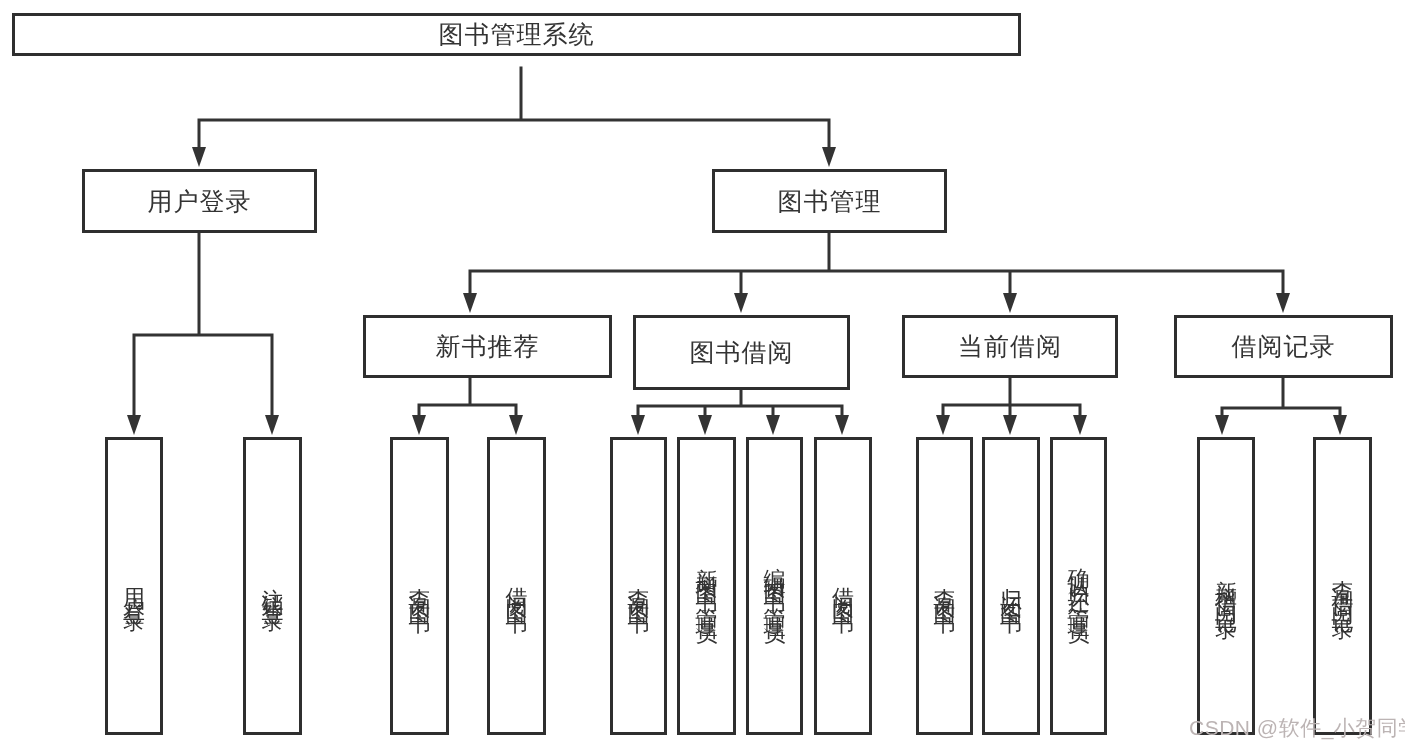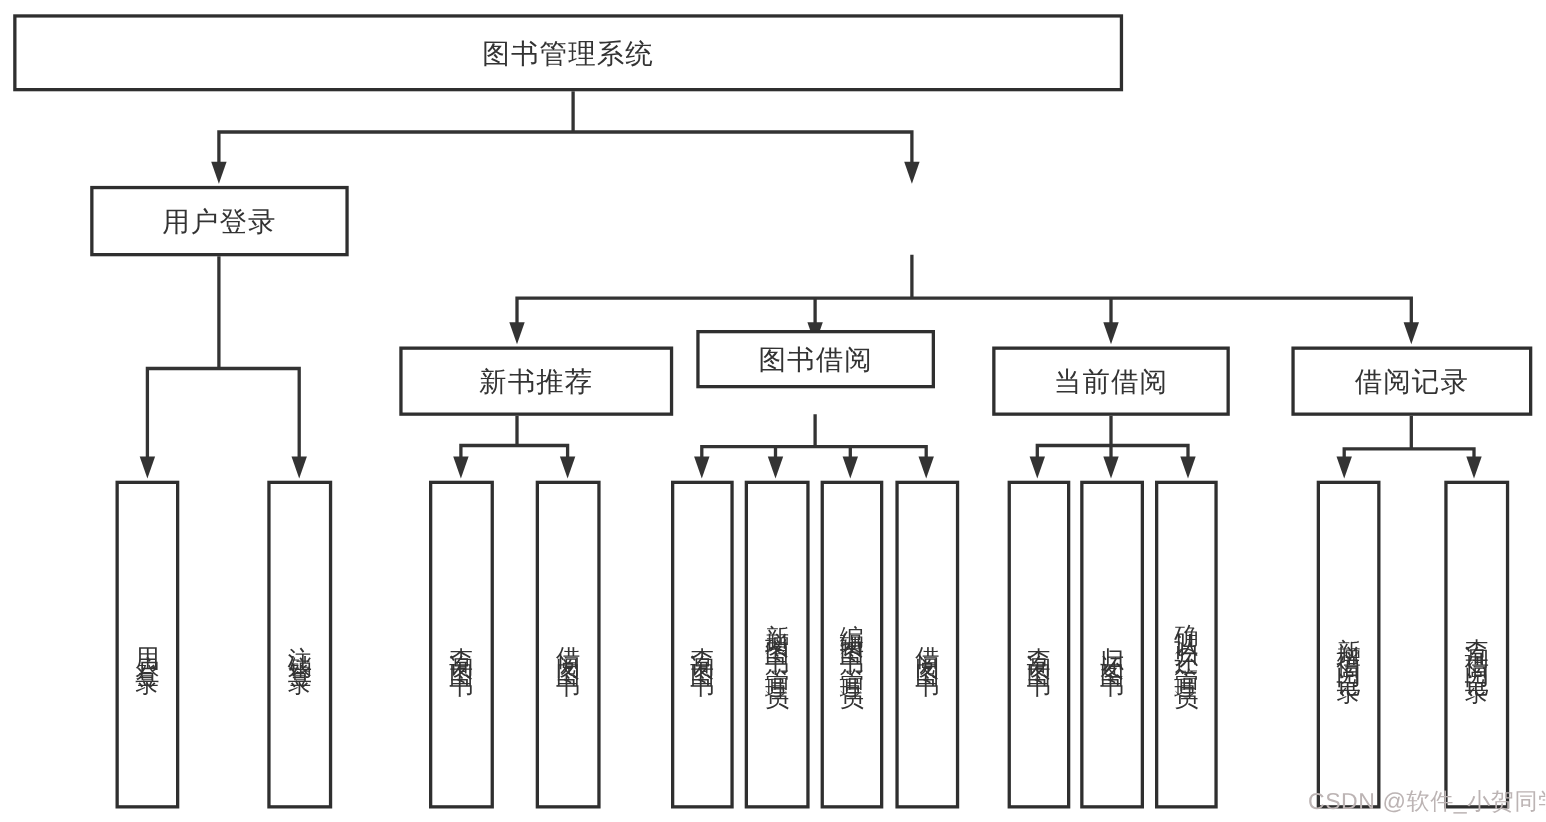--- a/index.html
+++ b/index.html
@@ -90,26 +90,27 @@
       <use href="#ah" transform="translate(773,435)"></use>
       <use href="#ah" transform="translate(842,435)"></use>
       <use href="#ah" transform="translate(943,435)"></use>
       <use href="#ah" transform="translate(1010,435)"></use>
       <use href="#ah" transform="translate(1080,435)"></use>
       <use href="#ah" transform="translate(1222,435)"></use>
       <use href="#ah" transform="translate(1340,435)"></use>
     </g>
   </svg>
 
-  <div class="node branch" style="left:12px; top:13px; width:1009px; height:70px;">图书管理系统</div>
+  <div class="node branch" style="left:12px; top:13px; width:1009px; height:43px;">图书管理系统</div>
 
   <div class="node branch" style="left:82px; top:169px; width:235px; height:64px;">用户登录</div>
+  <div class="node branch" style="left:712px; top:169px; width:235px; height:64px;">图书管理</div>
 
   <div class="node branch" style="left:363px; top:315px; width:249px; height:63px;">新书推荐</div>
-  <div class="node branch" style="left:633px; top:300px; width:217px; height:53px;">图书借阅</div>
+  <div class="node branch" style="left:633px; top:315px; width:217px; height:75px;">图书借阅</div>
   <div class="node branch" style="left:902px; top:315px; width:216px; height:63px;">当前借阅</div>
   <div class="node branch" style="left:1174px; top:315px; width:219px; height:63px;">借阅记录</div>
 
   <div class="node leaf" style="left:105px; top:437px; width:58px; height:298px;">用户登录</div>
   <div class="node leaf" style="left:243px; top:437px; width:59px; height:298px;">注销登录</div>
 
   <div class="node leaf" style="left:390px; top:437px; width:59px; height:298px;">查询图书</div>
   <div class="node leaf" style="left:487px; top:437px; width:59px; height:298px;">借阅图书</div>
 
   <div class="node leaf" style="left:610px; top:437px; width:57px; height:298px;">查询图书</div>

